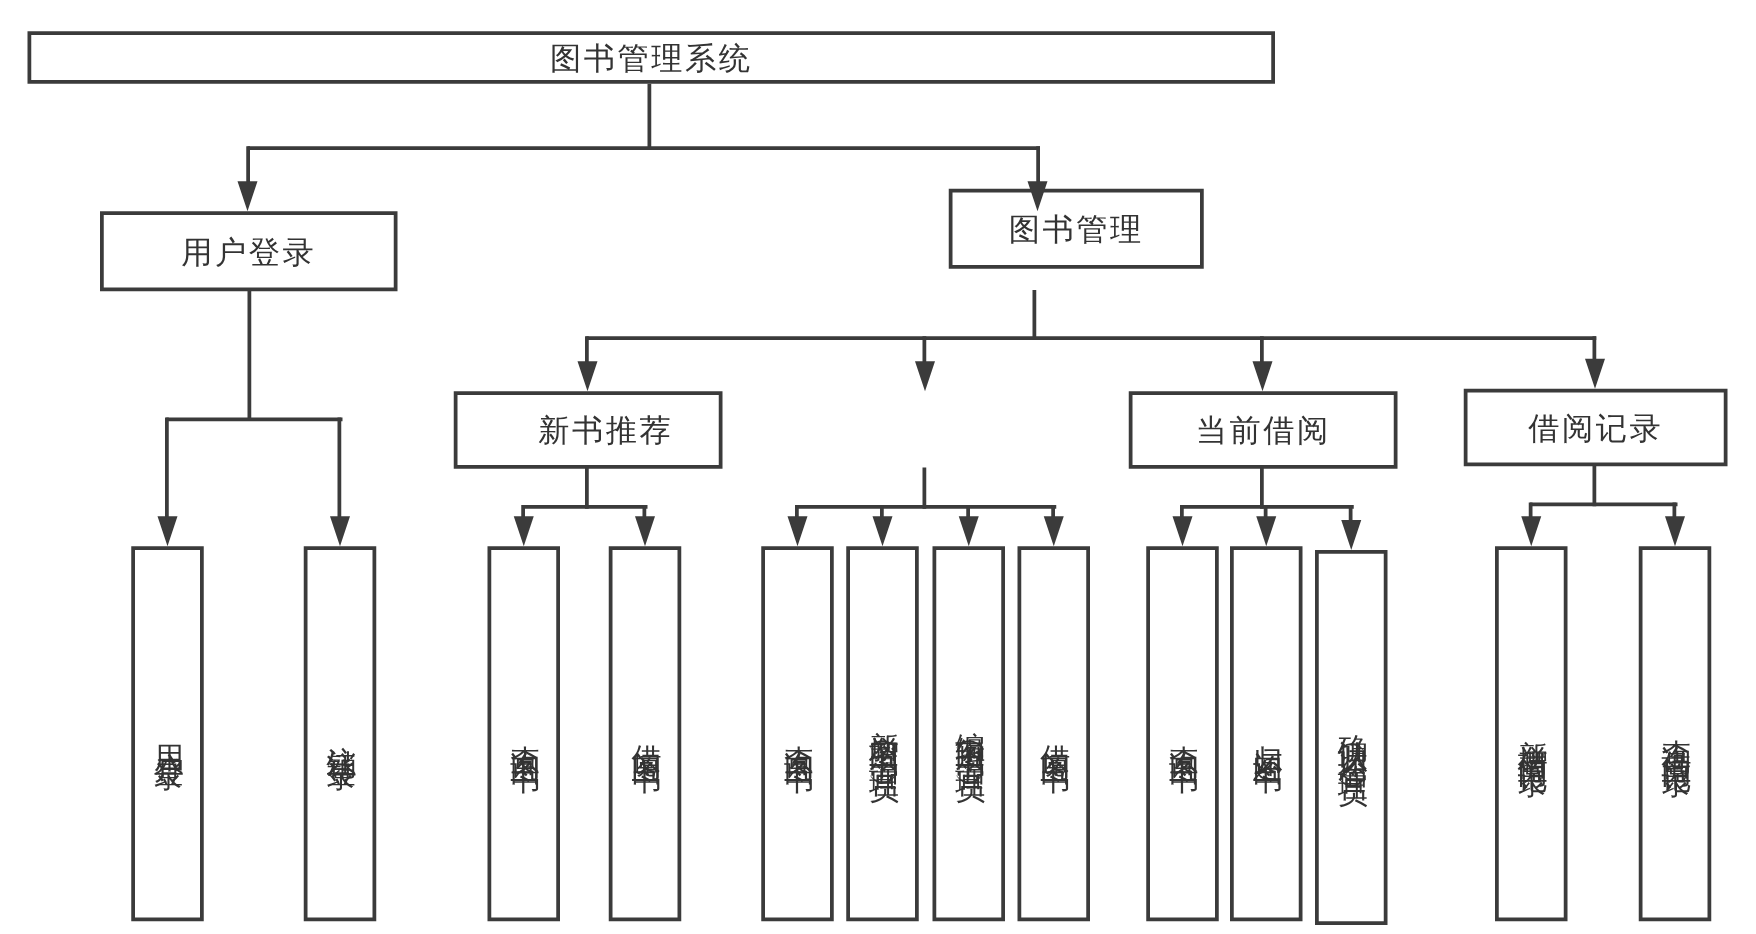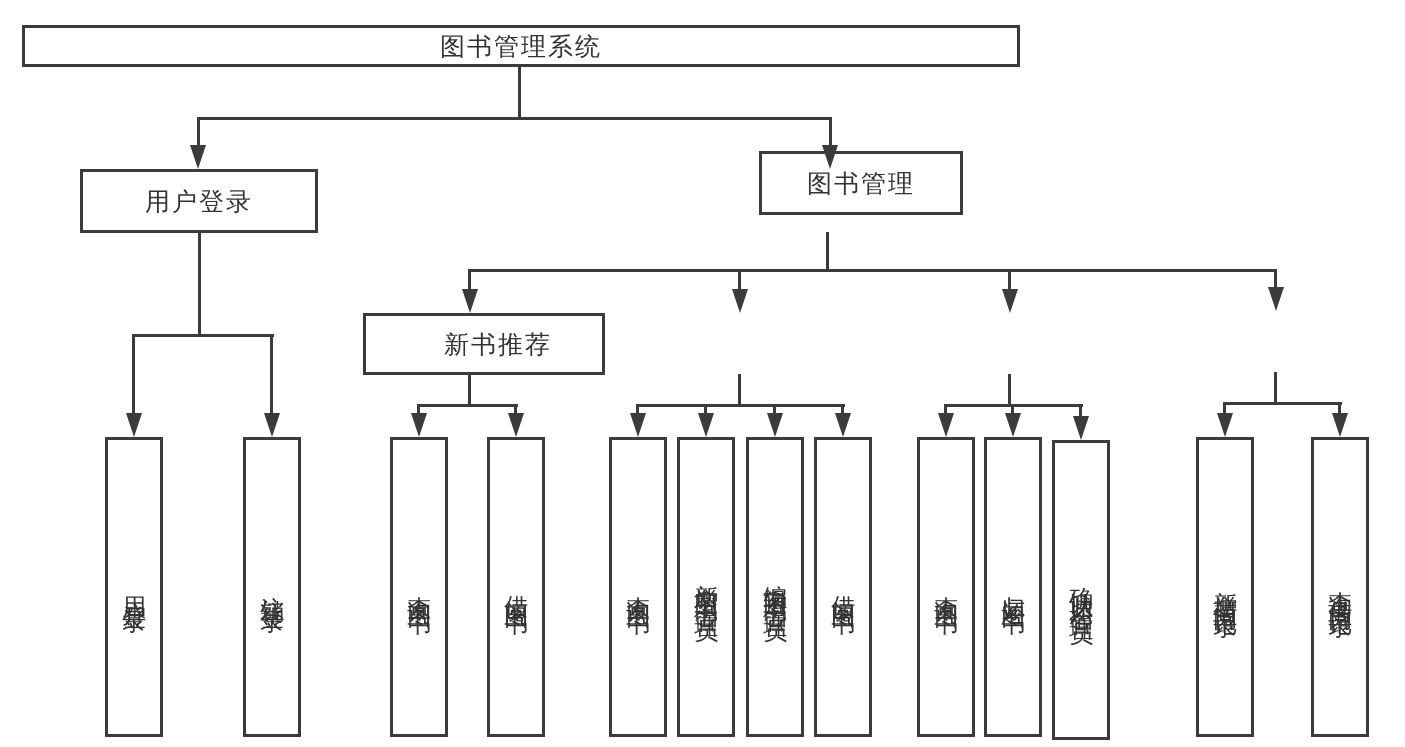--- a/index.html
+++ b/index.html
@@ -82,24 +82,26 @@
 <body>
 
 <div class="canvas">
 
   <div class="hbox" style="left:22px; top:25px; width:998px; height:42px;">图书管理系统</div>
 
   <div class="hbox" style="left:80px; top:169px; width:238px; height:64px;">用户登录</div>
 
   <div class="hbox" style="left:711px; top:151px; width:204px; height:64px;margin-left:48px;">图书管理</div>
 
-  <div class="hbox" style="left:363px; top:313px; width:242px; height:62px;padding-left:28px;">新书推荐</div>
-
-
-
+  <div class="hbox" style="left:363px; top:313px; width:215px; height:62px;padding-left:28px;">新书推荐</div>
+
+
+  <div class="hbox" style="left:903px; top:313px; width:215px; height:62px;">当前借阅</div>
+
+  <div class="hbox" style="left:1171px; top:311px; width:211px; height:62px;">借阅记录</div>
 
   <div class="leaf" style="left:105px; top:437px;">
     <span>用户登录</span>
   </div>
   <div class="leaf" style="left:243px; top:437px;">
     <span>注销登录</span>
   </div>
   <div class="leaf" style="left:390px; top:437px;">
     <span>查询图书</span>
   </div>

